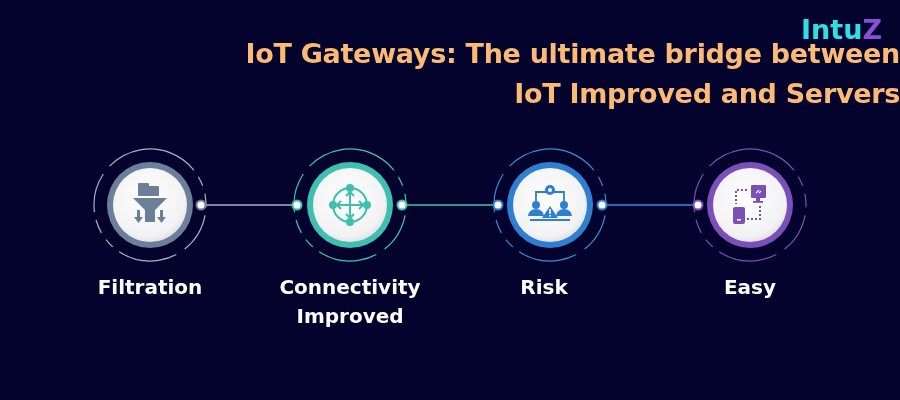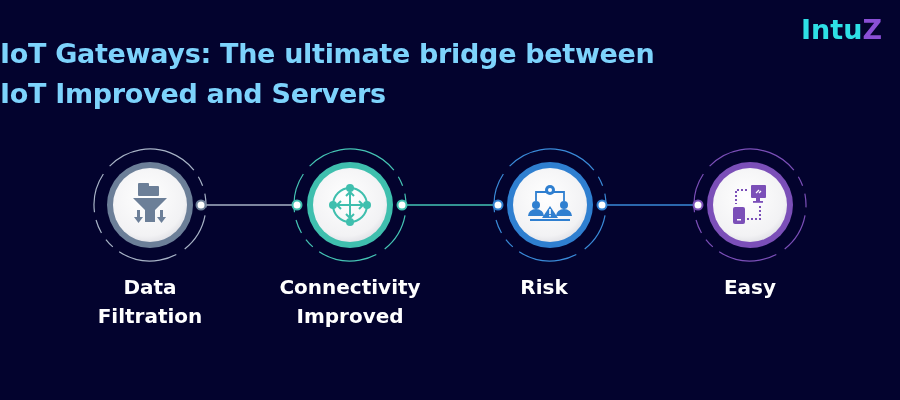--- a/index.html
+++ b/index.html
@@ -11,21 +11,21 @@
     }
     .logo {
       position: absolute; right: 18px; top: 14px;
       font-family: "DejaVu Sans", sans-serif;
       font-size: 27px; font-weight: bold; letter-spacing: 0px;
       color: #2ee0e6;
     }
     .logo .z { color: #8a4fd6; }
     .title {
       position: absolute; left: 0; right: 0; top: 34px;
-      text-align: left; color: #7dd3fc;
+      text-align: right; color: #fdba74;
       font-family: "DejaVu Sans", sans-serif;
       font-size: 27px; font-weight: bold; line-height: 40px;
       letter-spacing: -0.3px;
     }
     .diagram { position: absolute; left: 0; top: 0; width: 900px; height: 400px; }
     .label {
       position: absolute; width: 200px; text-align: center;
       color: #ffffff; font-family: "DejaVu Sans", sans-serif;
       font-size: 20px; font-weight: bold; line-height: 29px;
       top: 273px;
@@ -133,21 +133,20 @@
       <rect x="733" y="207" width="12" height="17" rx="2" fill="#7b4fb8"></rect>
       <rect x="737" y="219" width="4" height="1.5" fill="#ffffff"></rect>
       <polyline points="747,190 736,190 736,204" fill="none" stroke="#7b4fb8" stroke-width="2" stroke-dasharray="2 2"></polyline>
       <polyline points="747,219 760,219 760,205" fill="none" stroke="#7b4fb8" stroke-width="2" stroke-dasharray="2 2"></polyline>
     </g>
     <circle cx="698" cy="205" r="4.5" fill="#ffffff" stroke="#7b4fb8" stroke-width="2"></circle>
   </g>
 </svg>
 
 <div class="label" style="left:50px;">
-  <div>Data</div>
   <div>Filtration</div>
 </div>
 <div class="label" style="left:250px;">
   <div>Connectivity</div>
   <div>Improved</div>
 </div>
 <div class="label" style="left:444px;">
   <div>Risk</div>
 </div>
 <div class="label" style="left:650px;">

